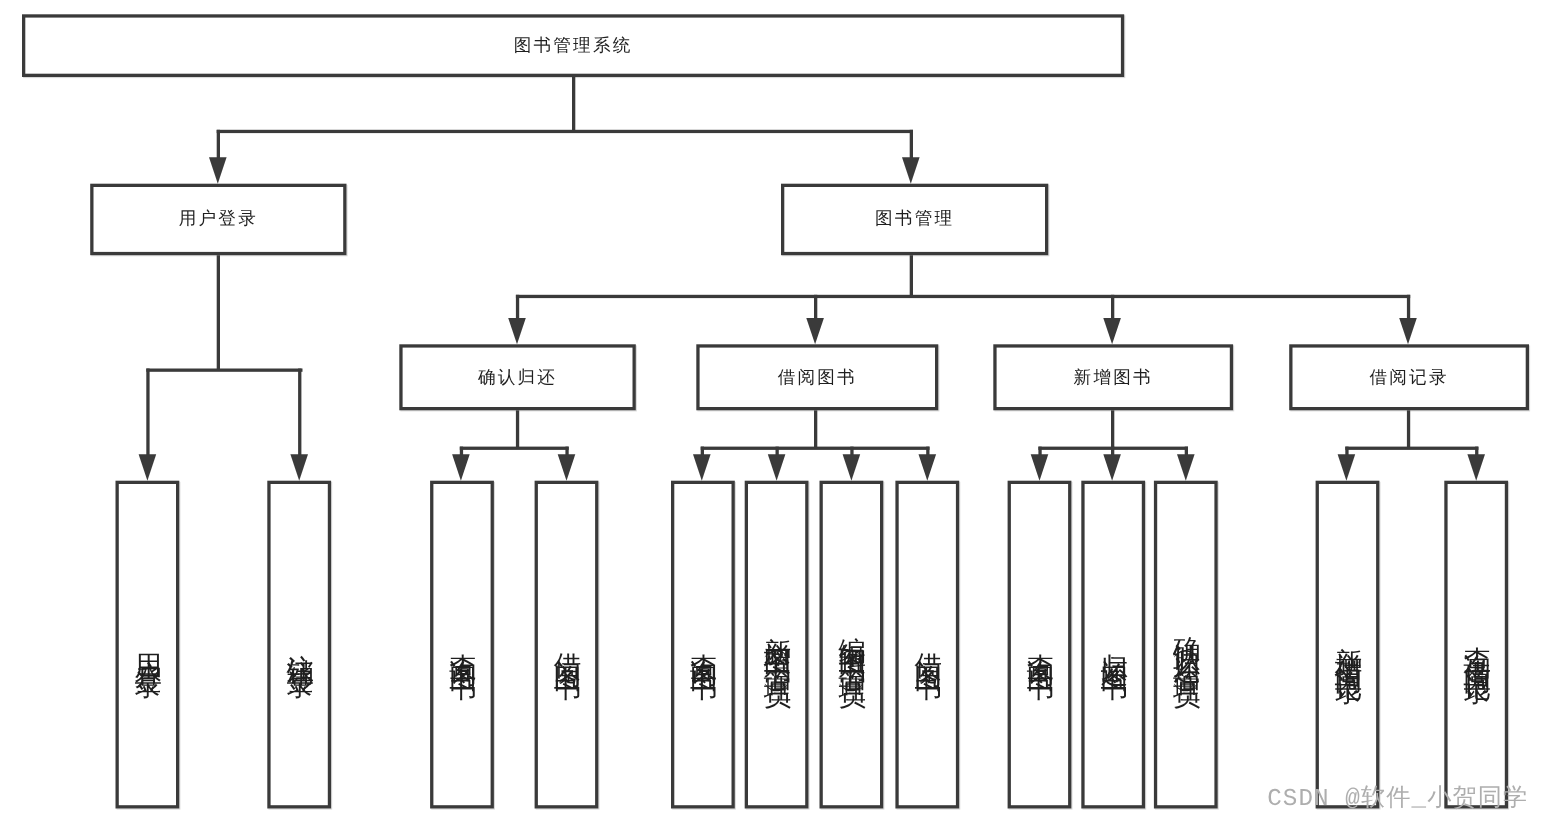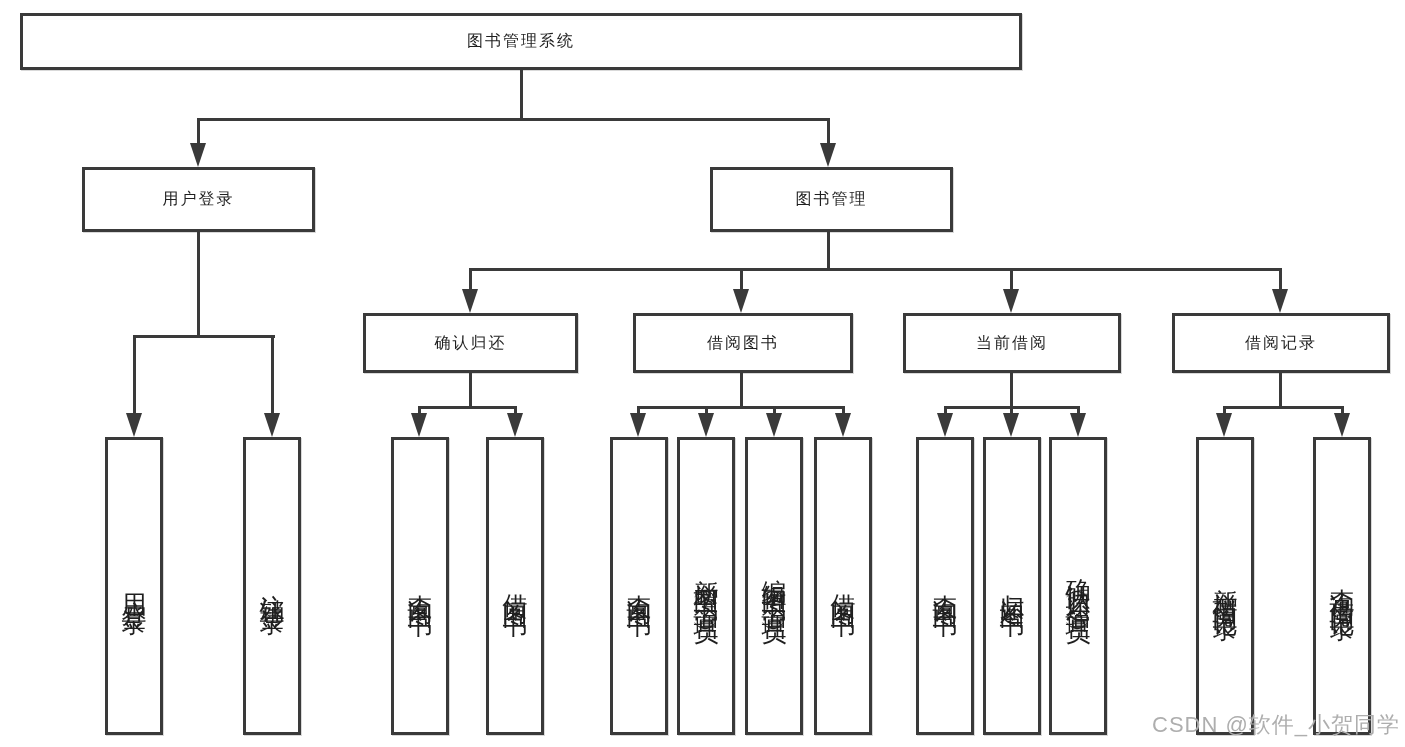--- a/index.html
+++ b/index.html
@@ -47,20 +47,21 @@
     border-top:24px solid var(--line);
   }
   .watermark{
     position:absolute;
     left:1152px;top:710px;
     font-size:22px;
     letter-spacing:1px;
     color:var(--watermark);
     z-index:6;
     white-space:nowrap;
+    font-family:Liberation Mono, monospace;
   }
 </style>
 </head>
 <body>
 
 <div class="canvas">
 
   <div class="box hbox" style="left:20px;top:13px;width:1002px;height:57px">
     <span>图书管理系统</span>
   </div>
@@ -72,21 +73,21 @@
     <span>图书管理</span>
   </div>
 
   <div class="box hbox" style="left:363px;top:313px;width:215px;height:60px">
     <span>确认归还</span>
   </div>
   <div class="box hbox" style="left:633px;top:313px;width:220px;height:60px">
     <span>借阅图书</span>
   </div>
   <div class="box hbox" style="left:903px;top:313px;width:218px;height:60px">
-    <span>当前借阅</span>
+    <span>新增图书</span>
   </div>
   <div class="box hbox" style="left:1172px;top:313px;width:218px;height:60px">
     <span>借阅记录</span>
   </div>
 
   <div class="box vbox" style="left:105px;top:437px;width:58px;height:298px">
     <span>用户登录</span>
   </div>
   <div class="box vbox" style="left:243px;top:437px;width:58px;height:298px">
     <span>注销登录</span>

